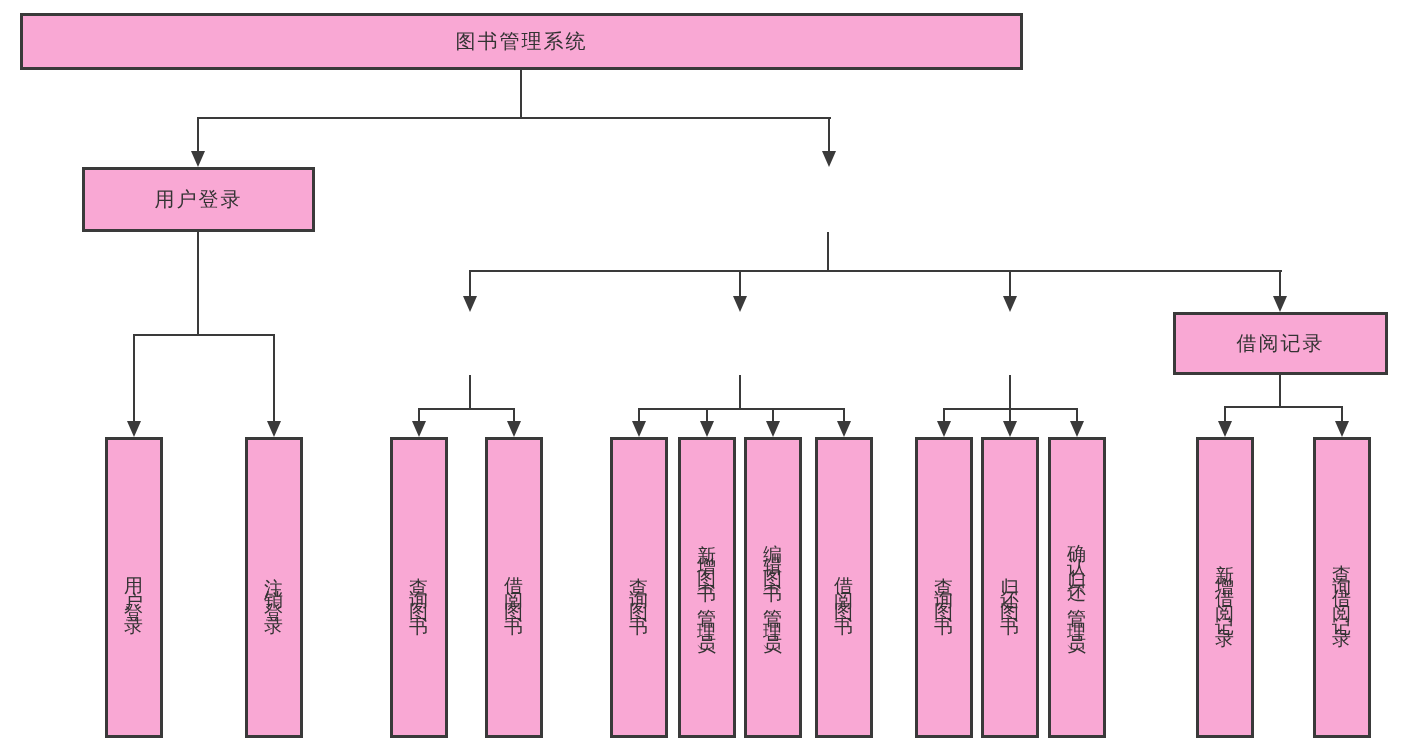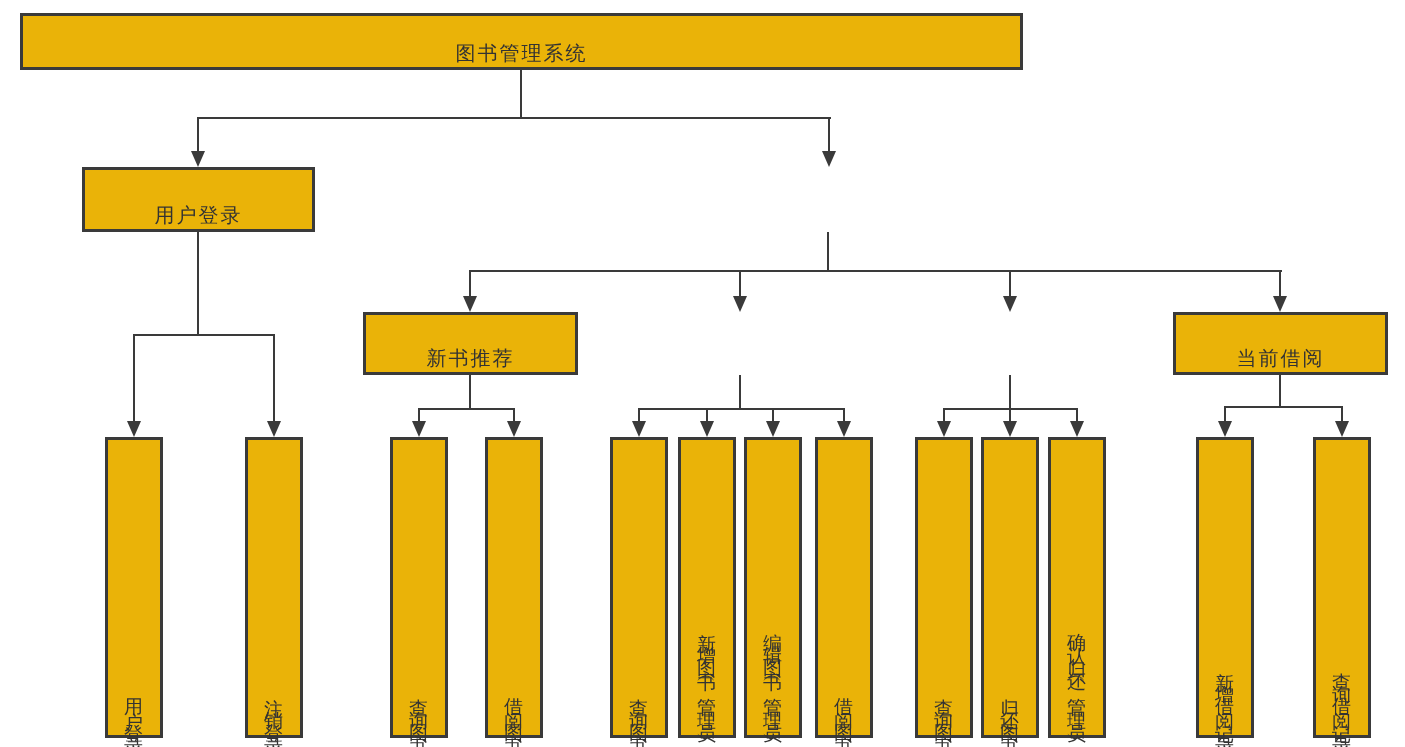--- a/index.html
+++ b/index.html
@@ -9,23 +9,23 @@
     --background:#ffffff;
   }
   html,body{margin:0;padding:0;background:var(--background);}
   #stage{
     position:relative;width:1405px;height:747px;overflow:hidden;
     background:var(--background);
     font-family:"Liberation Sans","DejaVu Sans",sans-serif;
     color:var(--text);
   }
   .box{
-    position:absolute;box-sizing:border-box;background:#eab308;
+    position:absolute;box-sizing:border-box;background:#f9a8d4;
     border:3px solid var(--line);
-    display:flex;align-items:flex-end;justify-content:center;
+    display:flex;align-items:center;justify-content:center;
   }
   .box.lvl span{
     font-size:20px;letter-spacing:2px;color:var(--text);white-space:nowrap;
   }
   .box.leaf span{
     writing-mode:vertical-rl;text-orientation:mixed;
     font-size:19px;letter-spacing:13px;color:var(--text);line-height:1;
   }
   .vline,.hline{position:absolute;background:var(--line);}
   .vline{width:2px;}
@@ -46,25 +46,22 @@
 <div id="stage">
 
   <div class="box lvl" style="left:20px;top:13px;width:1003px;height:57px">
     <span>图书管理系统</span>
   </div>
 
   <div class="box lvl" style="left:82px;top:167px;width:233px;height:65px">
     <span>用户登录</span>
   </div>
 
-  <div class="box lvl" style="left:363px;top:312px;width:215px;height:63px">
-    <span>新书推荐</span>
-  </div>
   <div class="box lvl" style="left:1173px;top:312px;width:215px;height:63px">
-    <span>当前借阅</span>
+    <span>借阅记录</span>
   </div>
 
   <div class="box leaf" style="left:105px;top:437px;width:58px;height:301px">
     <span>用户登录</span>
   </div>
   <div class="box leaf" style="left:245px;top:437px;width:58px;height:301px">
     <span>注销登录</span>
   </div>
 
   <div class="box leaf" style="left:390px;top:437px;width:58px;height:301px">

